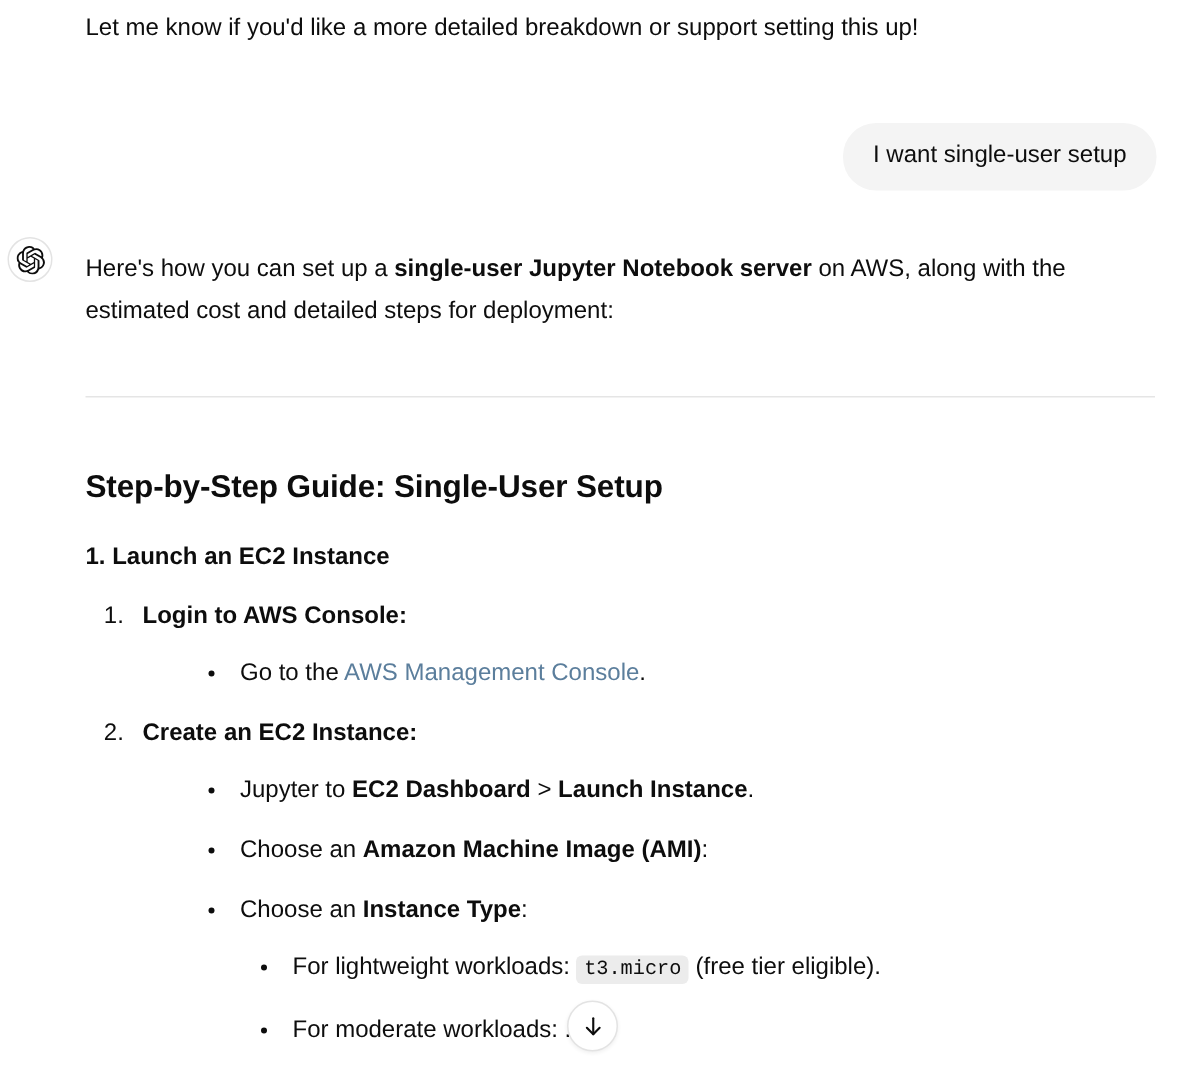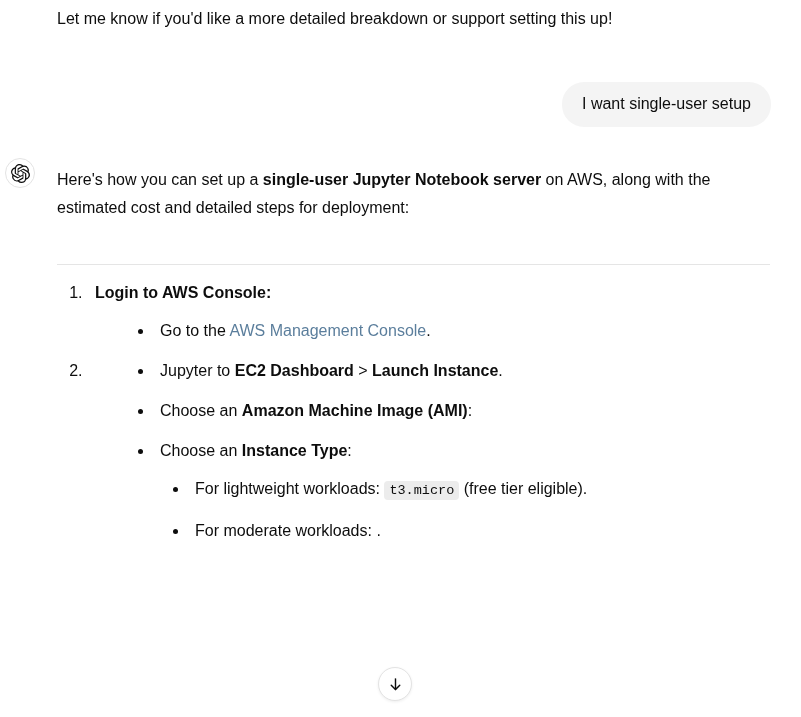--- a/index.html
+++ b/index.html
@@ -207,34 +207,37 @@
     </div>
 
     <div class="assistant-body">
 
       <p class="assistant-intro">
         <span>Here's how you can set up a </span><strong>single-user Jupyter Notebook server</strong><span> on AWS, along with the estimated cost and detailed steps for deployment:</span>
       </p>
 
       <hr class="divider">
 
-
+      <h2 class="section-title">Step-by-Step Guide: Single-User Setup</h2>
+
+      <h3 class="sub-title">1. Launch an EC2 Instance</h3>
 
       <ol class="level1">
 
         <li>
           <strong>Login to AWS Console:</strong>
           <ul class="level2">
             <li>
               <span>Go to the </span><a class="inline-link" href="#">AWS Management Console</a><span>.</span>
             </li>
           </ul>
         </li>
 
         <li>
+          <strong>Create an EC2 Instance:</strong>
           <ul class="level2">
 
             <li>
               <span>Jupyter to </span><strong>EC2 Dashboard</strong><span> &gt; </span><strong>Launch Instance</strong><span>.</span>
             </li>
 
             <li>
               <span>Choose an </span><strong>Amazon Machine Image (AMI)</strong><span>:</span>
             </li>
 

